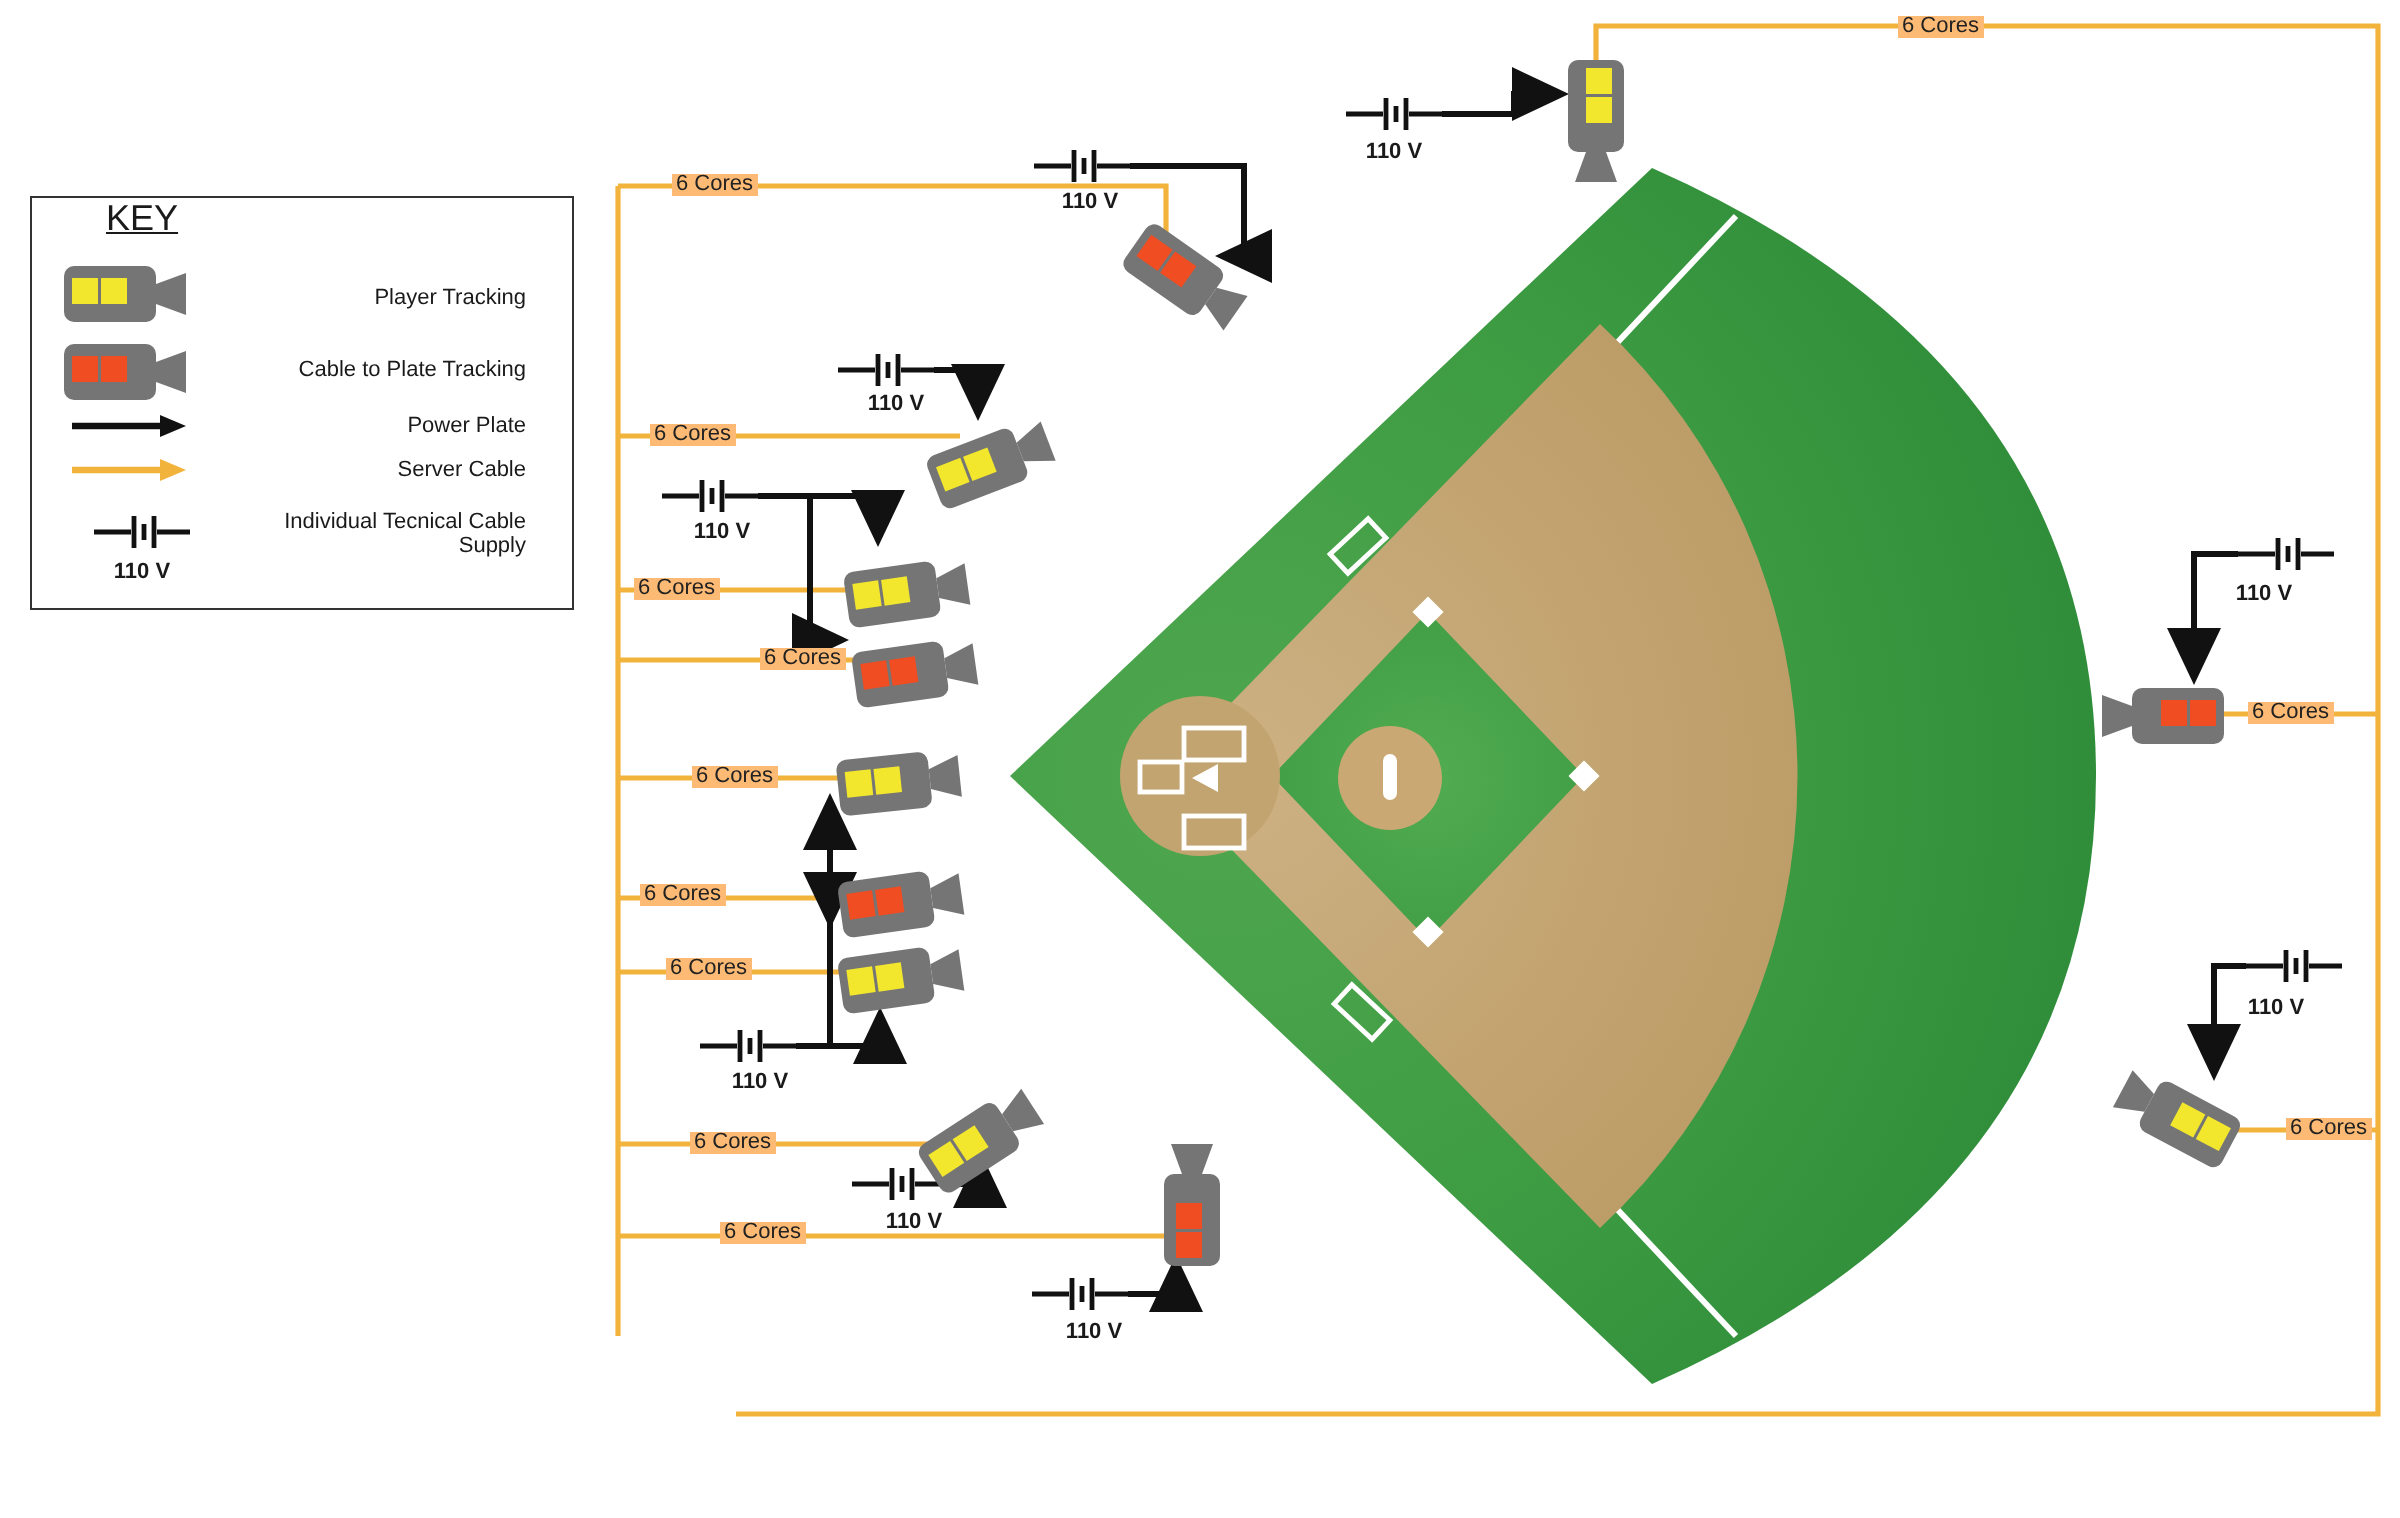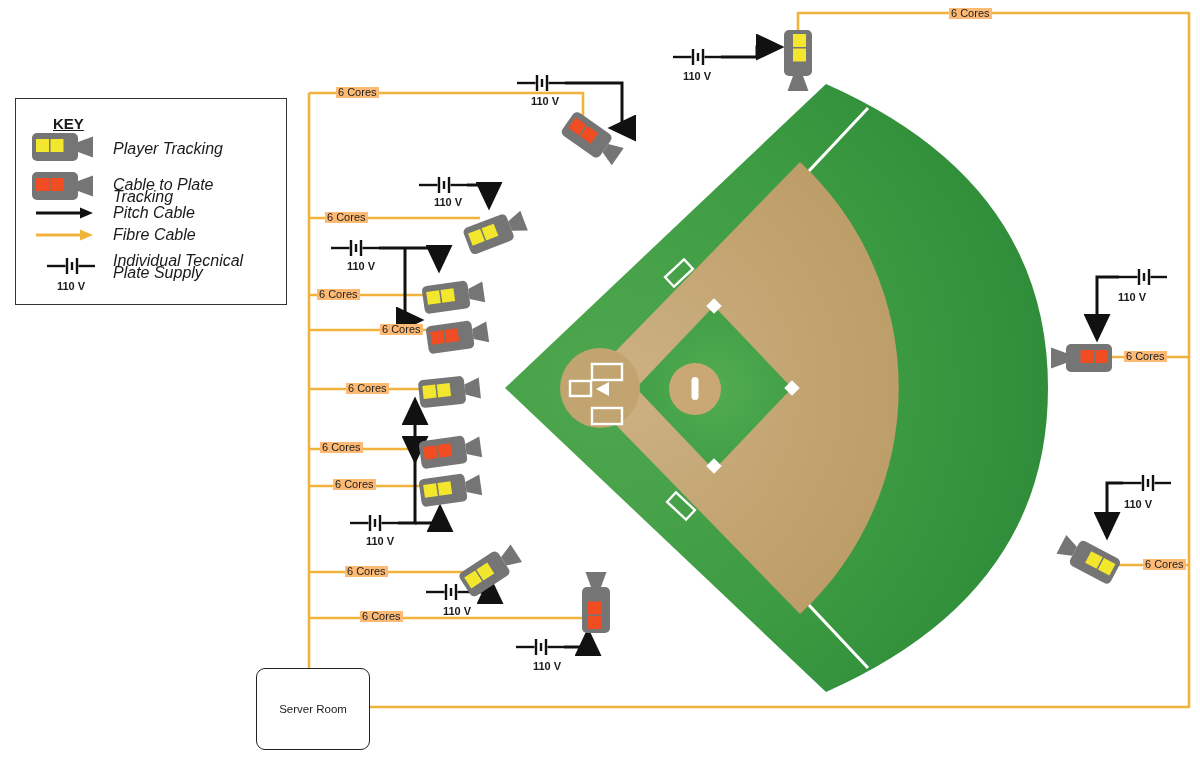--- a/index.html
+++ b/index.html
@@ -6,22 +6,22 @@
   .canvas{position:relative;width:1200px;height:759px;background:#fff;overflow:hidden;
           font-family:"Liberation Sans",sans-serif;color:#1a1a1a;}
   .diagram-svg{position:absolute;left:0;top:0;}
   .fibre{stroke:var(--fibre,#F2B33C);stroke-width:2.6;fill:none;}
   .power{stroke:var(--power,#111);stroke-width:3;fill:none;}
   .lbl{position:absolute;font-size:11px;line-height:11px;white-space:nowrap;z-index:3;}
   .cores{background:#fdba74;padding:0 2px;color:#222;}
   .volt{font-weight:bold;transform:translateX(-50%);}
   .key-box{position:absolute;left:15px;top:98px;width:270px;height:205px;
            border:1.6px solid #333;background:#fff;z-index:2;}
-  .key-title{position:absolute;left:37px;top:16px;font-size:15px;font-weight:bold;text-decoration:underline;}
-  .key-label{position:absolute;left:97px;width:150px;text-align:left;font-size:16px;line-height:12px;font-style:italic;}
+  .key-title{position:absolute;left:37px;top:0;font-size:18px;font-weight:normal;text-decoration:underline;}
+  .key-label{position:absolute;left:97px;width:150px;text-align:right;font-size:11px;line-height:12px;}
   .key-icon{position:absolute;}
   .key-volt{position:absolute;left:27px;top:181px;width:56px;text-align:center;font-size:11px;font-weight:bold;}
   .server-room{position:absolute;left:256px;top:668px;width:112px;height:80px;background:#fff;
                border:1.6px solid #222;border-radius:9px;display:flex;align-items:center;justify-content:center;
                font-size:11.5px;z-index:2;}
 </style>
 </head>
 <body>
 
 <div class="canvas">
@@ -183,38 +183,35 @@
 
   <svg class="key-icon" style="left: 16px; top: 70px; --sq: #F04E22;" width="62" height="34" viewBox="-32 -17 62 34">
         <use href="#cam"></use>
       </svg>
   <div class="key-label" style="top:80px">Cable to Plate Tracking</div>
 
   <svg class="key-icon" style="left:20px;top:108px" width="58" height="12" viewBox="0 0 58 12">
     <line x1="0" y1="6" x2="44" y2="6" stroke="#111" stroke-width="3.2"></line>
     <polygon points="44,0.5 57,6 44,11.5" fill="#111"></polygon>
   </svg>
-  <div class="key-label" style="top:108px">Pitch Cable</div>
+  <div class="key-label" style="top:108px">Power Plate</div>
 
   <svg class="key-icon" style="left:20px;top:130px" width="58" height="12" viewBox="0 0 58 12">
     <line x1="0" y1="6" x2="44" y2="6" stroke="#F2B33C" stroke-width="3.2"></line>
     <polygon points="44,0.5 57,6 44,11.5" fill="#F2B33C"></polygon>
   </svg>
-  <div class="key-label" style="top:130px">Fibre Cable</div>
+  <div class="key-label" style="top:130px">Server Cable</div>
 
   <svg class="key-icon" style="left:27px;top:157px" width="56" height="20" viewBox="-4 0 56 20">
         <use href="#battery"></use>
       </svg>
   <div class="key-volt">110 V</div>
-  <div class="key-label" style="top:156px">Individual Tecnical Plate Supply</div>
+  <div class="key-label" style="top:156px">Individual Tecnical Cable Supply</div>
 </div>
 
-<div class="server-room">
-  <span>Server Room</span>
-</div>
 
 <span class="lbl cores" style="left:336px;top:87px">6 Cores</span>
 <span class="lbl cores" style="left:949px;top:8px">6 Cores</span>
 <span class="lbl cores" style="left:325px;top:212px">6 Cores</span>
 <span class="lbl cores" style="left:317px;top:289px">6 Cores</span>
 <span class="lbl cores" style="left:380px;top:324px">6 Cores</span>
 <span class="lbl cores" style="left:346px;top:383px">6 Cores</span>
 <span class="lbl cores" style="left:320px;top:442px">6 Cores</span>
 <span class="lbl cores" style="left:333px;top:479px">6 Cores</span>
 <span class="lbl cores" style="left:345px;top:566px">6 Cores</span>

